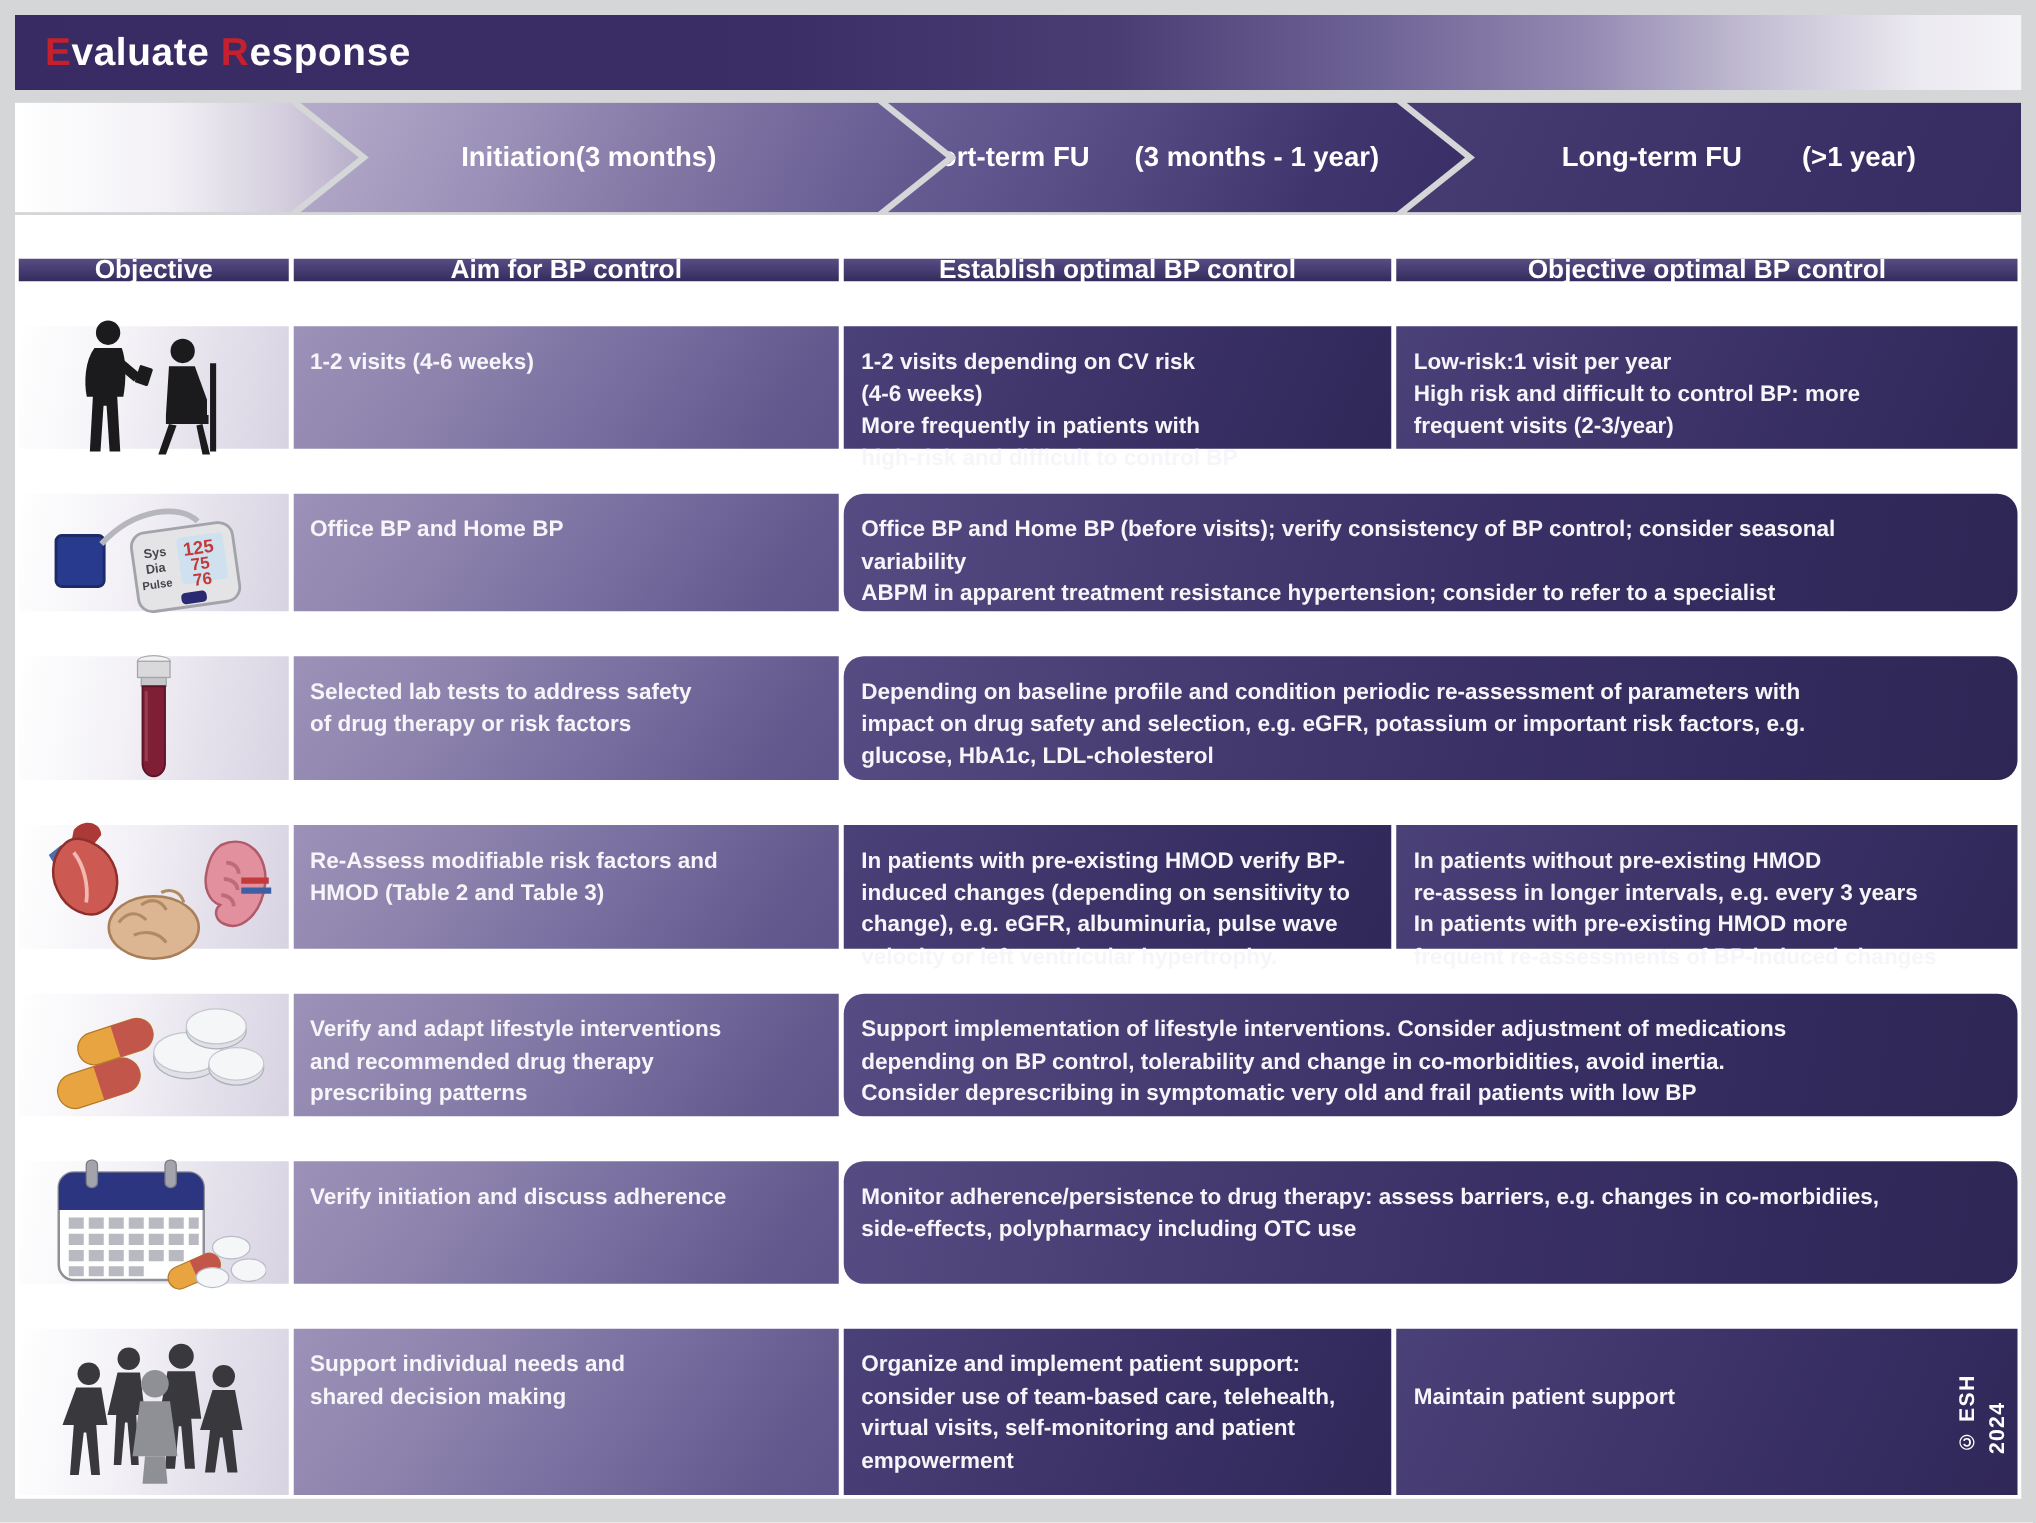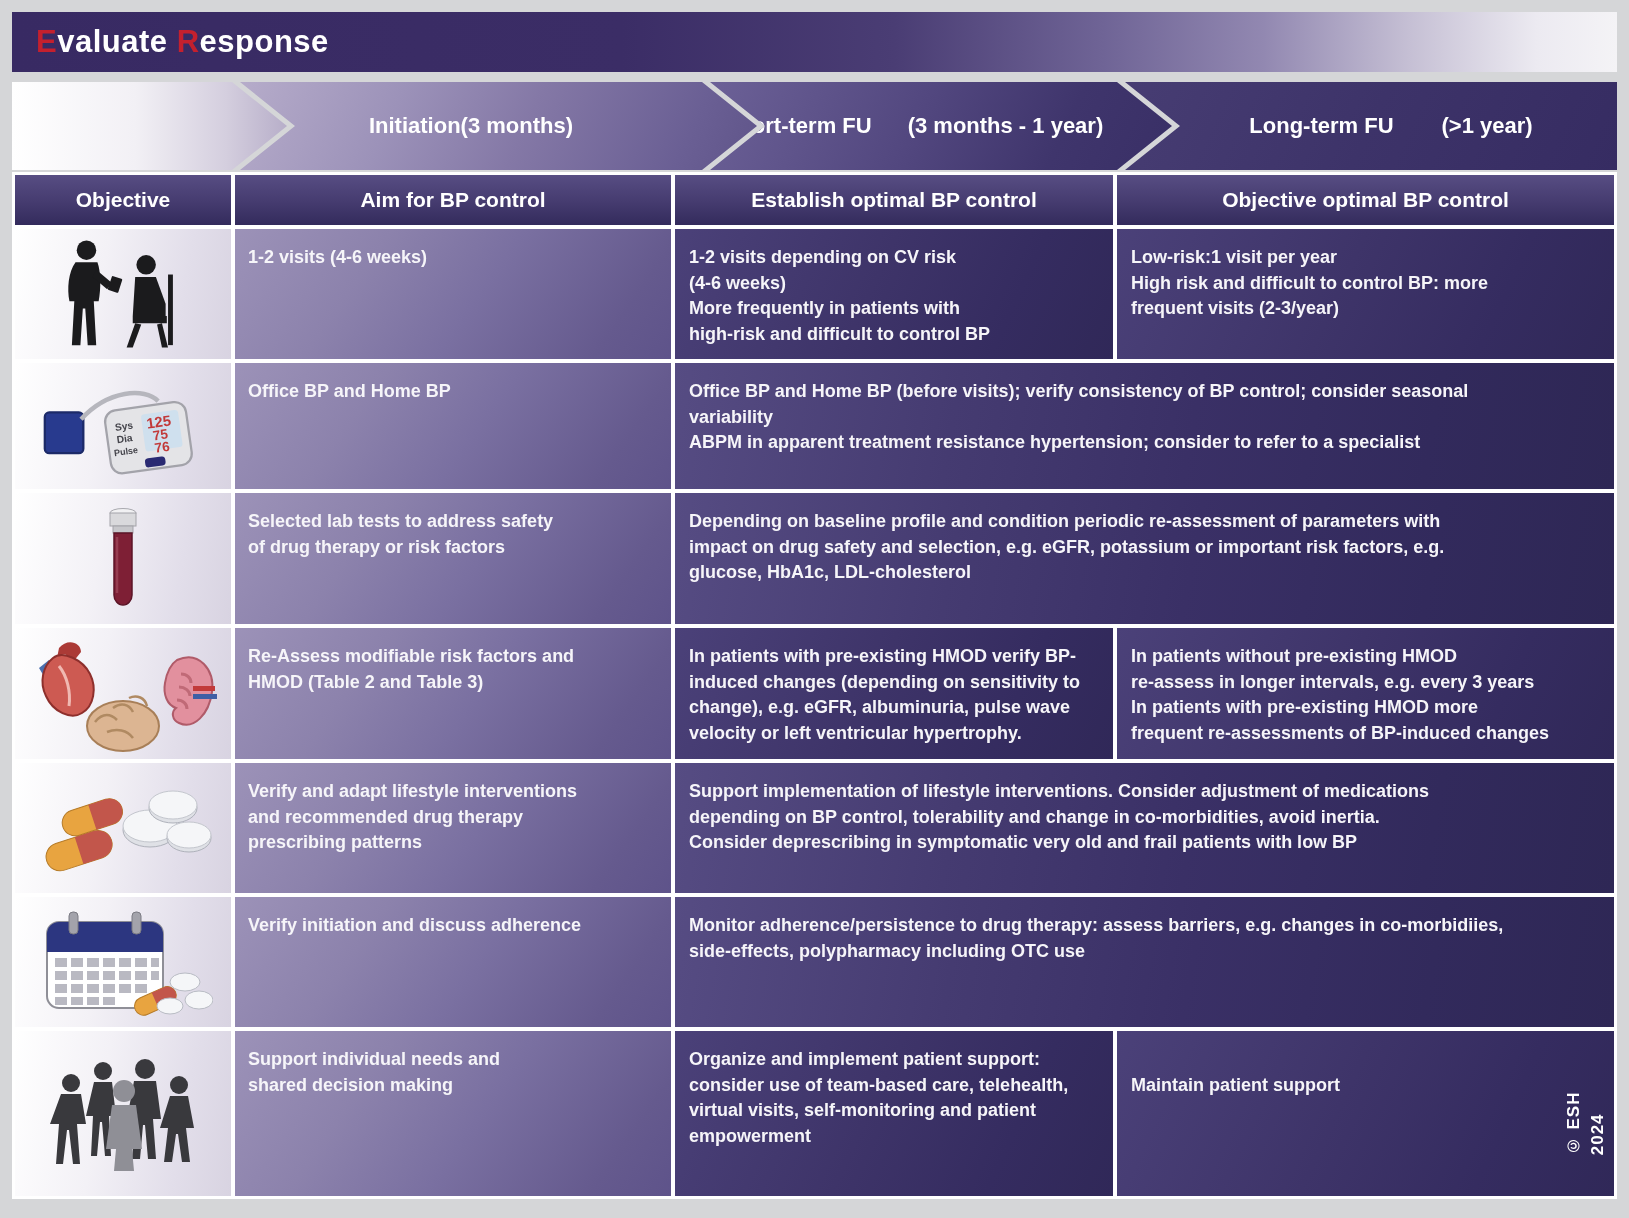--- a/index.html
+++ b/index.html
@@ -44,41 +44,42 @@
   .table-wrap{
     position:absolute;left:0;top:160px;width:1605px;box-sizing:border-box;
     background:#ffffff;padding:3px;
   }
   .grid{
     display:grid;
     grid-template-columns:216px 436px 438px 1fr;
     grid-template-rows:50px 130px 126px 131px 131px 130px 130px 165px;
     gap:4px;
   }
-  .cell{box-sizing:border-box;color:#f6f5f9;font-weight:bold;}
+  .cell{box-sizing:border-box;color:#f6f5f9;font-weight:bold;margin-top:32px;}
   .obj{
     background:linear-gradient(180deg,#574d83 0%,#453b6f 55%,#332b5c 100%);
     display:flex;align-items:center;justify-content:center;
     font-size:21px;color:#ffffff;text-align:center;
   }
   .icon-cell{
     background:linear-gradient(100deg,#ffffff 0%,#f3f1f6 40%,#e2deea 75%,#d8d3e1 100%);
     display:flex;align-items:center;justify-content:center;
   }
   .c1{
     background:linear-gradient(125deg,#9c92b8 0%,#8c82ac 30%,#7a70a1 55%,#655a8e 85%,#5e538a 100%);
     padding:16px 14px 0 13px;font-size:18px;line-height:1.42;white-space:pre-line;
   }
   .dark{
     background:linear-gradient(115deg,#4b4179 0%,#3e3469 45%,#352c60 75%,#302858 100%);
     padding:16px 14px 0 14px;font-size:18px;line-height:1.42;white-space:pre-line;
   }
   .merged{
     grid-column:3 / 5;
     background:linear-gradient(100deg,#564c83 0%,#453b71 30%,#3a3066 55%,#322a5c 80%,#2e2755 100%);
+    border-radius:16px;
   }
   .rel{position:relative;}
   .copyright{
     position:absolute;right:4px;top:50%;
     transform:translateY(-50%) rotate(180deg);
     writing-mode:vertical-rl;
     font-size:17px;font-weight:bold;color:#ffffff;letter-spacing:1px;
   }
 </style>
 </head>

